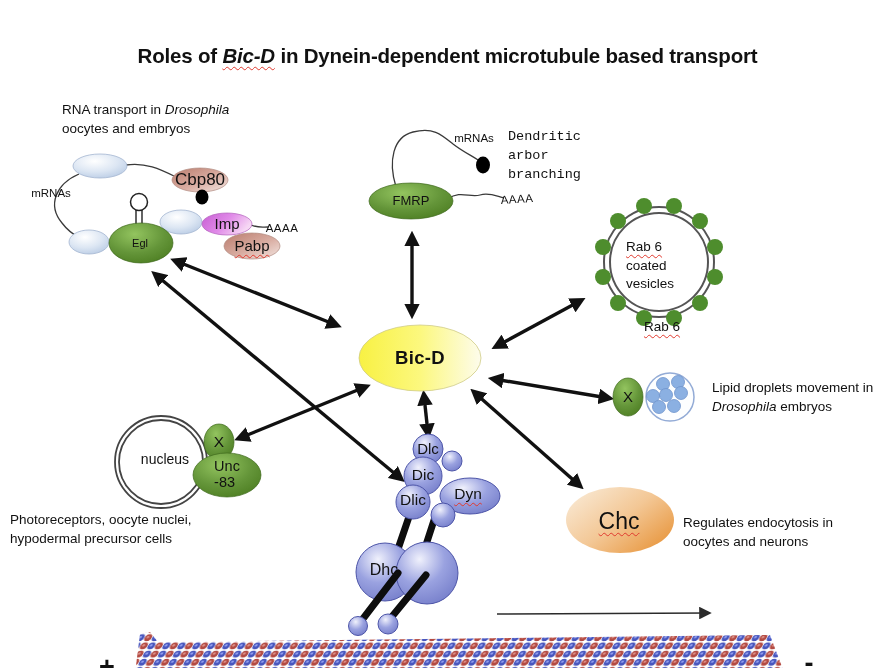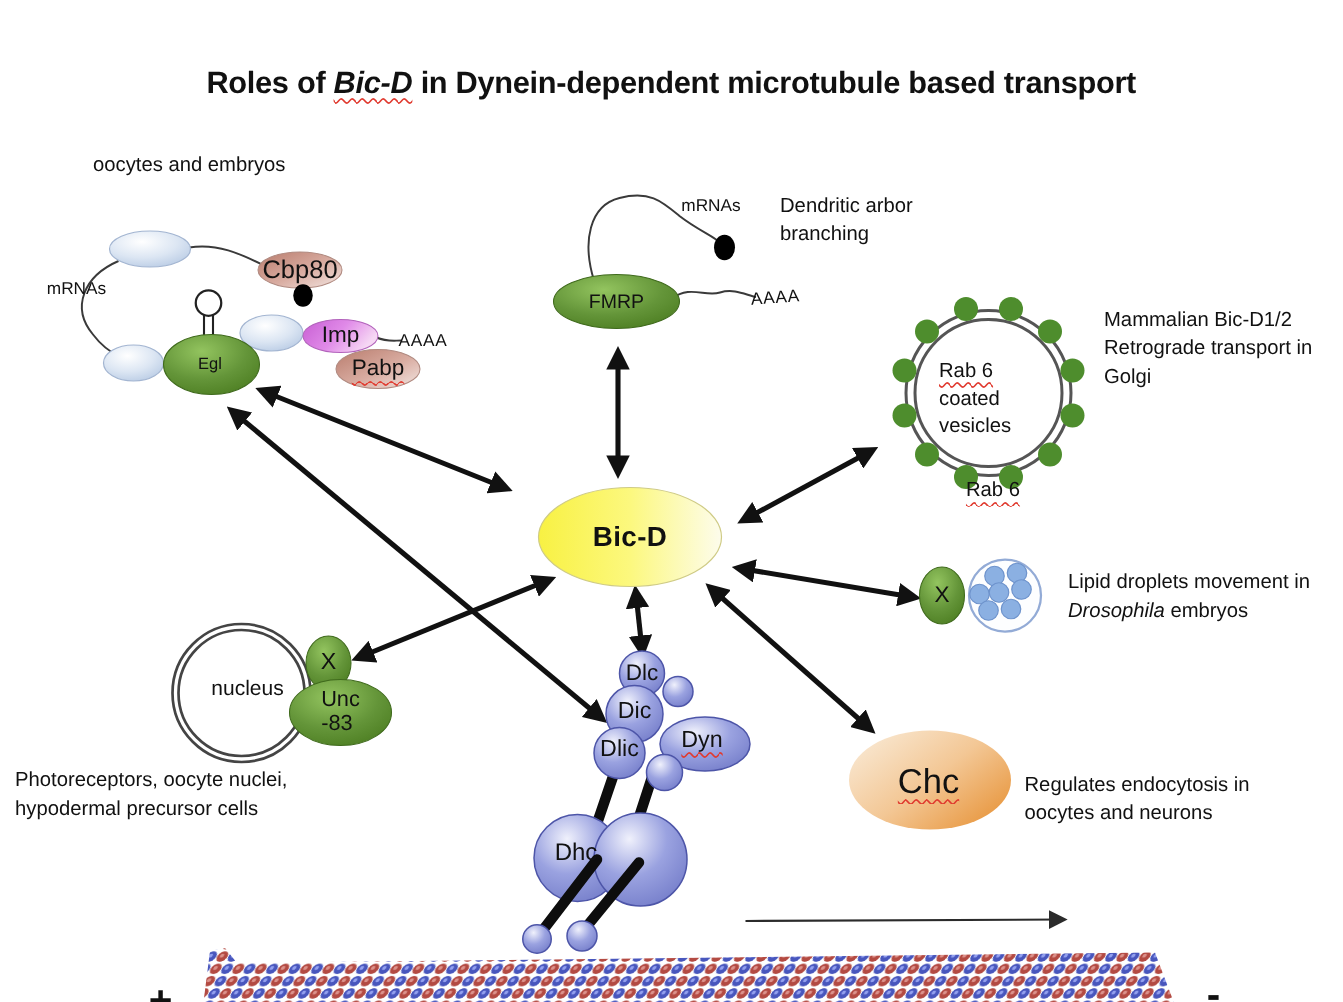--- a/index.html
+++ b/index.html
@@ -178,36 +178,36 @@
 
   <g>
     <polygon points="140,646 786,637 788,644 142,654" fill="#9a9a9a" opacity="0.45" filter="url(#soft)"></polygon>
     <polygon points="140,599 150,597 158,607 770,600 784,637 134,646" fill="url(#mt)"></polygon>
   </g>
 </svg>
 
 <div class="title"><span>Roles of </span><span class="gene sq">Bic-D</span><span> in Dynein-dependent microtubule based transport</span></div>
 
 <div class="note" style="left:62px;top:66px;">
+  <div><span>RNA transport in </span><span class="it">Drosophila</span></div>
   <div>oocytes and embryos</div>
 </div>
 
 <div class="lb" style="left:51px;top:158px;font-size:11.5px;">mRNAs</div>
 <div class="lb" style="left:200px;top:145px;font-size:17px;">Cbp80</div>
 <div class="lb" style="left:227px;top:189px;font-size:15px;">Imp</div>
 <div class="lb sq" style="left:252px;top:211px;font-size:15px;">Pabp</div>
 <div class="lb" style="left:282px;top:193px;font-size:11.5px;letter-spacing:0.5px;">AAAA</div>
 <div class="lb" style="left:140px;top:209px;font-size:11px;">Egl</div>
 
 <div class="lb" style="left:474px;top:103px;font-size:11.5px;">mRNAs</div>
 <div class="lb" style="left:411px;top:166px;font-size:13px;">FMRP</div>
 <div class="lb" style="left:517px;top:164px;font-size:11.5px;letter-spacing:0.5px;transform:translate(-50%,-50%) rotate(-4deg);">AAAA</div>
-<div class="note" style="left:520px;top:93px;width:115px;">Dendritic arbor branching</div>
-
-<div class="note" style="left:736px;top:169px;width:158px;">Mammalian Bic-D1/2 Retrograde transport in Golgi</div>
+<div class="note" style="left:508px;top:93px;width:115px;font-family:Liberation Mono, monospace;">Dendritic arbor branching</div>
+
 <div class="note" style="left:626px;top:203px;line-height:18.5px;">
   <div><span class="sq">Rab 6</span></div>
   <div>coated</div>
   <div>vesicles</div>
 </div>
 <div class="lb sq" style="left:662px;top:292px;font-size:13.5px;">Rab 6</div>
 
 <div class="lb" style="left:420px;top:323px;font-size:18.5px;font-weight:600;letter-spacing:0.3px;">Bic-D</div>
 
 <div class="lb" style="left:628px;top:362px;font-size:15px;">X</div>

